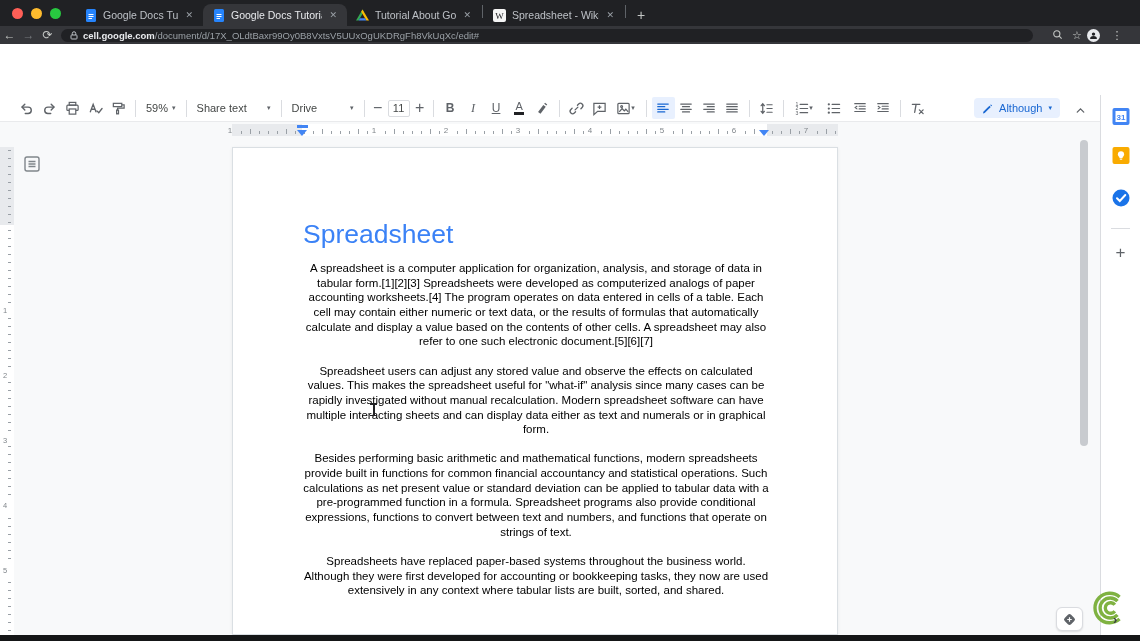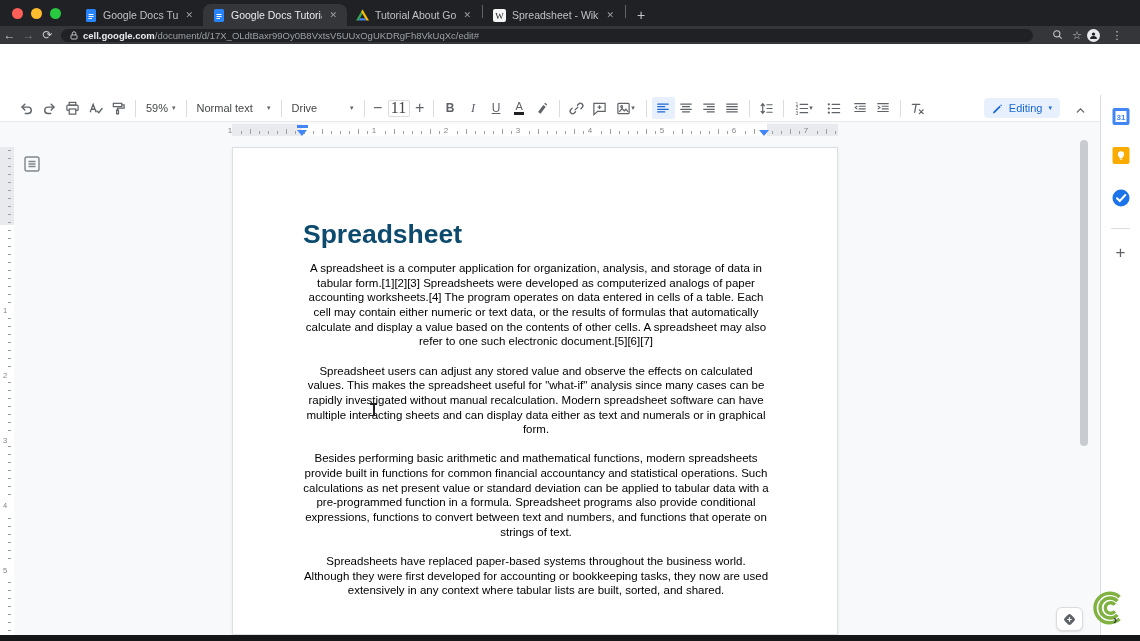--- a/index.html
+++ b/index.html
@@ -45,22 +45,22 @@
   .tb{width:23px;height:22px;display:flex;align-items:center;justify-content:center;border-radius:2px;color:#5f6368;flex:none;}
   .tb.active{background:#e8f0fe;}
   .tb svg{display:block;}
   .tdiv{width:1px;height:17px;background:#dadce0;margin:0 5px;flex:none;}
   .tbtxt{font-size:11px;color:#444746;display:flex;align-items:center;gap:4px;padding:0 5px;flex:none;}
   .caret{font-size:7px;color:#5f6368;font-family:"DejaVu Sans",sans-serif;}
   .bold{font-weight:bold;font-size:12px;}
   .ital{font-style:italic;font-family:"Liberation Serif",serif;font-size:12.5px;}
   .undl{text-decoration:underline;font-size:12px;}
   .textcolor{font-size:11px;border-bottom:3px solid #202124;line-height:11px;padding:0 1px;}
-  .sizebox{width:20px;height:15px;border:1px solid #dadce0;border-radius:2px;font-size:16px;color:#444746;
-           display:flex;align-items:center;justify-content:center;margin:0 2px;font-family:Liberation Serif, serif;}
+  .sizebox{width:20px;height:15px;border:1px solid #dadce0;border-radius:2px;font-size:11px;color:#444746;
+           display:flex;align-items:center;justify-content:center;margin:0 2px;}
   .modepill{position:absolute;right:40px;top:3px;height:20px;background:#e8f0fe;border-radius:4px;
             display:flex;align-items:center;gap:6px;padding:0 8px;color:#1967d2;font-size:11px;}
   .tb-collapse{position:absolute;right:8px;top:4px;}
   
   .canvas{position:absolute;top:122px;left:0;width:1100px;height:513px;background:#f8f9fa;overflow:hidden;}
   .hruler{position:absolute;top:2px;left:0;width:1100px;height:12px;}
   .hr-page{position:absolute;left:232px;top:0;width:606px;height:12px;background:#fff;border-radius:1px;}
   .hr-marg{position:absolute;top:0;height:12px;background:#e8eaed;}
   .htick{position:absolute;top:7px;width:1px;height:3px;background:#9aa0a6;}
   .htick.tall{top:5px;height:5px;}
@@ -69,21 +69,21 @@
   .ind-tri{position:absolute;width:0;height:0;border-left:5.5px solid transparent;border-right:5.5px solid transparent;
            border-top:6px solid #4285f4;top:5.5px;}
   .vruler{position:absolute;left:0;top:0;width:14px;height:513px;}
   .vr-white{position:absolute;left:0;top:25px;width:14px;height:488px;background:#fff;}
   .vr-marg{position:absolute;left:0;top:25px;width:14px;height:78px;background:#e8eaed;}
   .vtick{position:absolute;left:8px;width:3px;height:1px;background:#9aa0a6;}
   .vnum{position:absolute;left:3px;transform:translateY(-50%);font-size:7.5px;color:#80868b;font-style:normal;font-weight:normal;}
   .outlinebtn{position:absolute;left:23px;top:33px;width:18px;height:18px;color:#5f6368;}
   .page{position:absolute;left:232px;top:25px;width:606px;height:488px;background:#fff;border:1px solid #dadfe3;
         box-sizing:border-box;box-shadow:0 1px 3px rgba(60,64,67,.08);padding:71px 70px 0 70px;}
-  .page h1{margin:0 0 11px 0;font-size:26.5px;font-weight:bold;color:#0c4a6e;letter-spacing:0;}
+  .page h1{margin:0 0 11px 0;font-size:26.5px;font-weight:normal;color:#3b82f6;letter-spacing:0;}
   .page p{margin:0 0 14.6px 0;width:466px;font-size:11.5px;line-height:14.65px;color:#000;text-align:center;}
   .scrollthumb{position:absolute;left:1080px;top:18px;width:8px;height:306px;background:#c8cbcf;border-radius:4px;}
   .ibeam{position:absolute;left:370px;top:281px;width:7px;height:13px;}
   .ibeam i{position:absolute;background:#202124;}
   .explorebtn{position:absolute;left:1056px;top:485px;width:27px;height:24px;background:#fff;border:1px solid #dadce0;
               border-radius:6px;box-shadow:0 1px 2px rgba(0,0,0,.12);display:flex;align-items:center;justify-content:center;box-sizing:border-box;}
   
   .sidepanel{position:absolute;top:95px;left:1100px;width:40px;height:540px;background:#fff;border-left:1px solid #dadce0;box-sizing:border-box;}
   .sideic{position:absolute;left:50%;transform:translateX(-50%);}
   .sidediv{position:absolute;left:10px;top:133px;width:19px;height:1px;background:#dadce0;}
@@ -276,21 +276,21 @@
           <rect x="6" y="9.7" width="2" height="4"></rect>
         </svg>
       </span>
     <span class="tdiv"></span>
     <span class="tbtxt">
         <span>59%</span>
         <span class="caret">▾</span>
       </span>
     <span class="tdiv"></span>
     <span class="tbtxt" style="width:74px;justify-content:space-between">
-        <span>Normal text</span>
+        <span>Share text</span>
         <span class="caret">▾</span>
       </span>
     <span class="tdiv"></span>
     <span class="tbtxt" style="width:62px;justify-content:space-between">
         <span>Drive</span>
         <span class="caret">▾</span>
       </span>
     <span class="tdiv"></span>
     <span class="tb" style="width:16px">−</span>
     <span class="sizebox">11</span>
@@ -393,21 +393,21 @@
         <svg width="15" height="15" viewBox="0 0 16 16" fill="none" stroke="currentColor" stroke-width="1.4" stroke-linecap="round">
           <path d="M2.5 3.5 h8 M6.5 3.5 L5 12"></path>
           <path d="M10 9.5 l4 4 M14 9.5 l-4 4"></path>
         </svg>
       </span>
     <span class="modepill">
       <svg width="11" height="11" viewBox="0 0 16 16">
           <path d="M2 12.8 L10.8 4 l1.9 1.9 L3.9 14.7 l-2.4.5 z" fill="#1967d2"></path>
           <path d="M11.8 3 l1.9 1.9 1 -1.2 -1.7 -1.7 z" fill="#1967d2"></path>
         </svg>
-      <span>Editing</span>
+      <span>Although</span>
       <span class="caret" style="color:#1967d2">▾</span>
     </span>
     <span class="tb tb-collapse">
         <svg width="13" height="13" viewBox="0 0 16 16" fill="none" stroke="currentColor" stroke-width="1.6" stroke-linecap="round">
           <path d="M4 10 l4 -4 4 4"></path>
         </svg>
       </span>
   </div>
 
   <div class="canvas">

